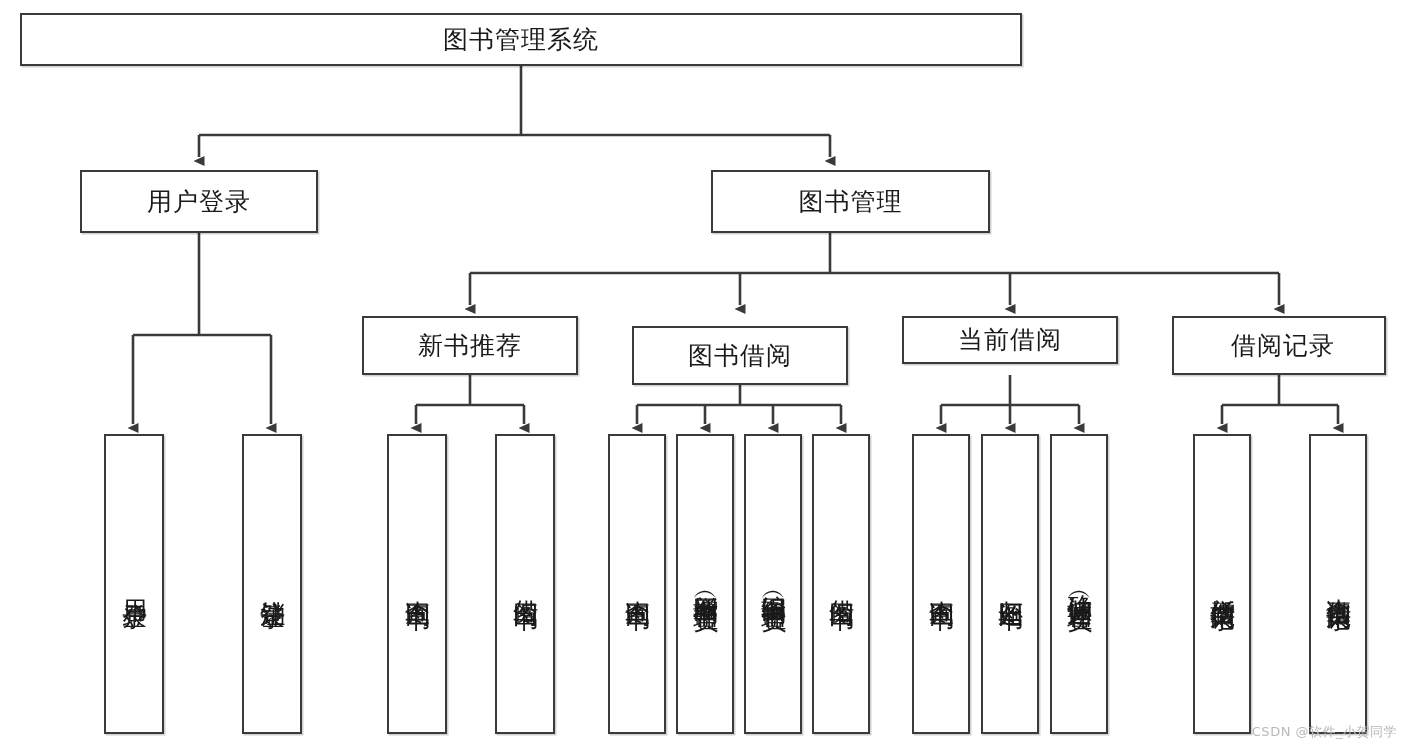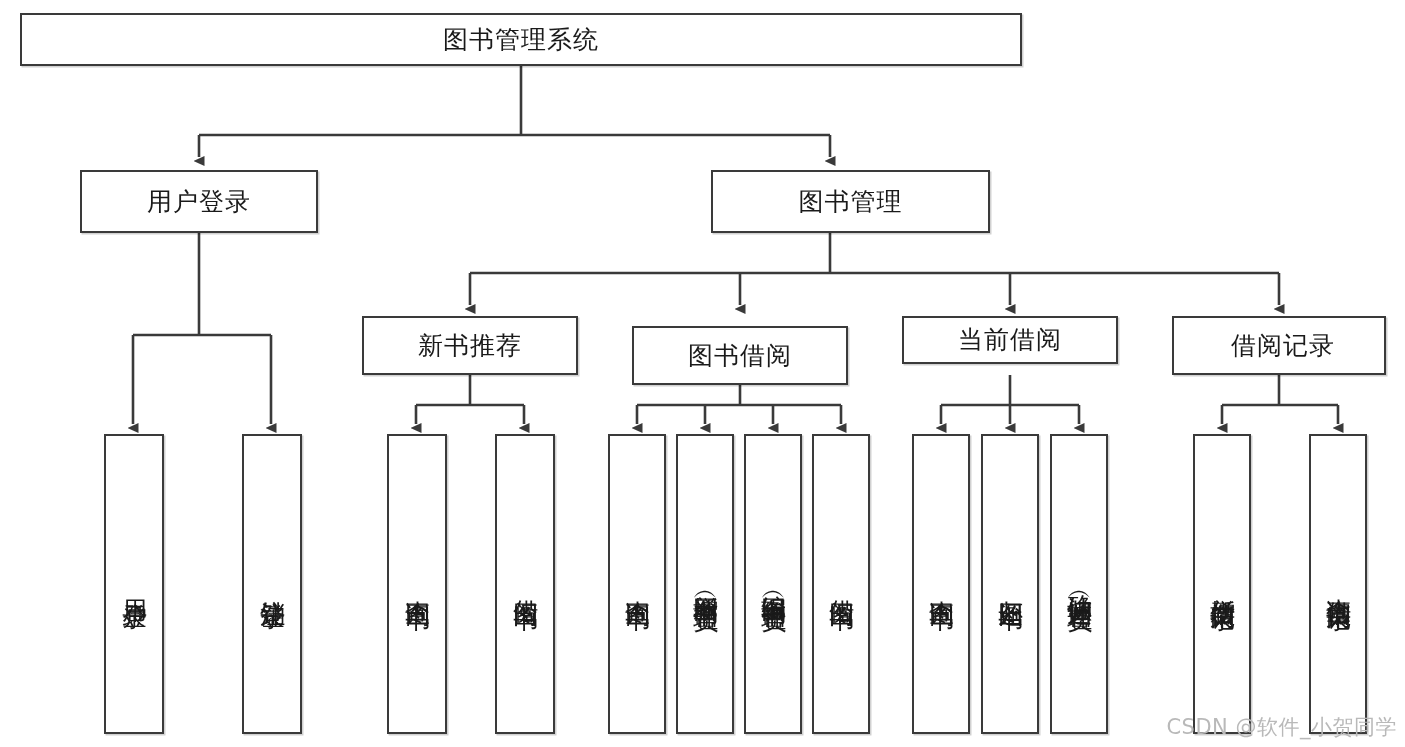--- a/index.html
+++ b/index.html
@@ -52,21 +52,21 @@
   .node.v .vtext {
     writing-mode: vertical-rl;
     text-orientation: upright;
     white-space: normal;
     text-align: center;
   }
   .watermark {
     position: absolute;
     right: 8px;
     bottom: 6px;
-    font-size: 21px;
+    font-size: 13px;
     color: #b9b9b9;
     letter-spacing: 0.5px;
     user-select: none;
     white-space: nowrap;
   }
 </style>
 </head>
 <body>
 
 <div id="canvas">

